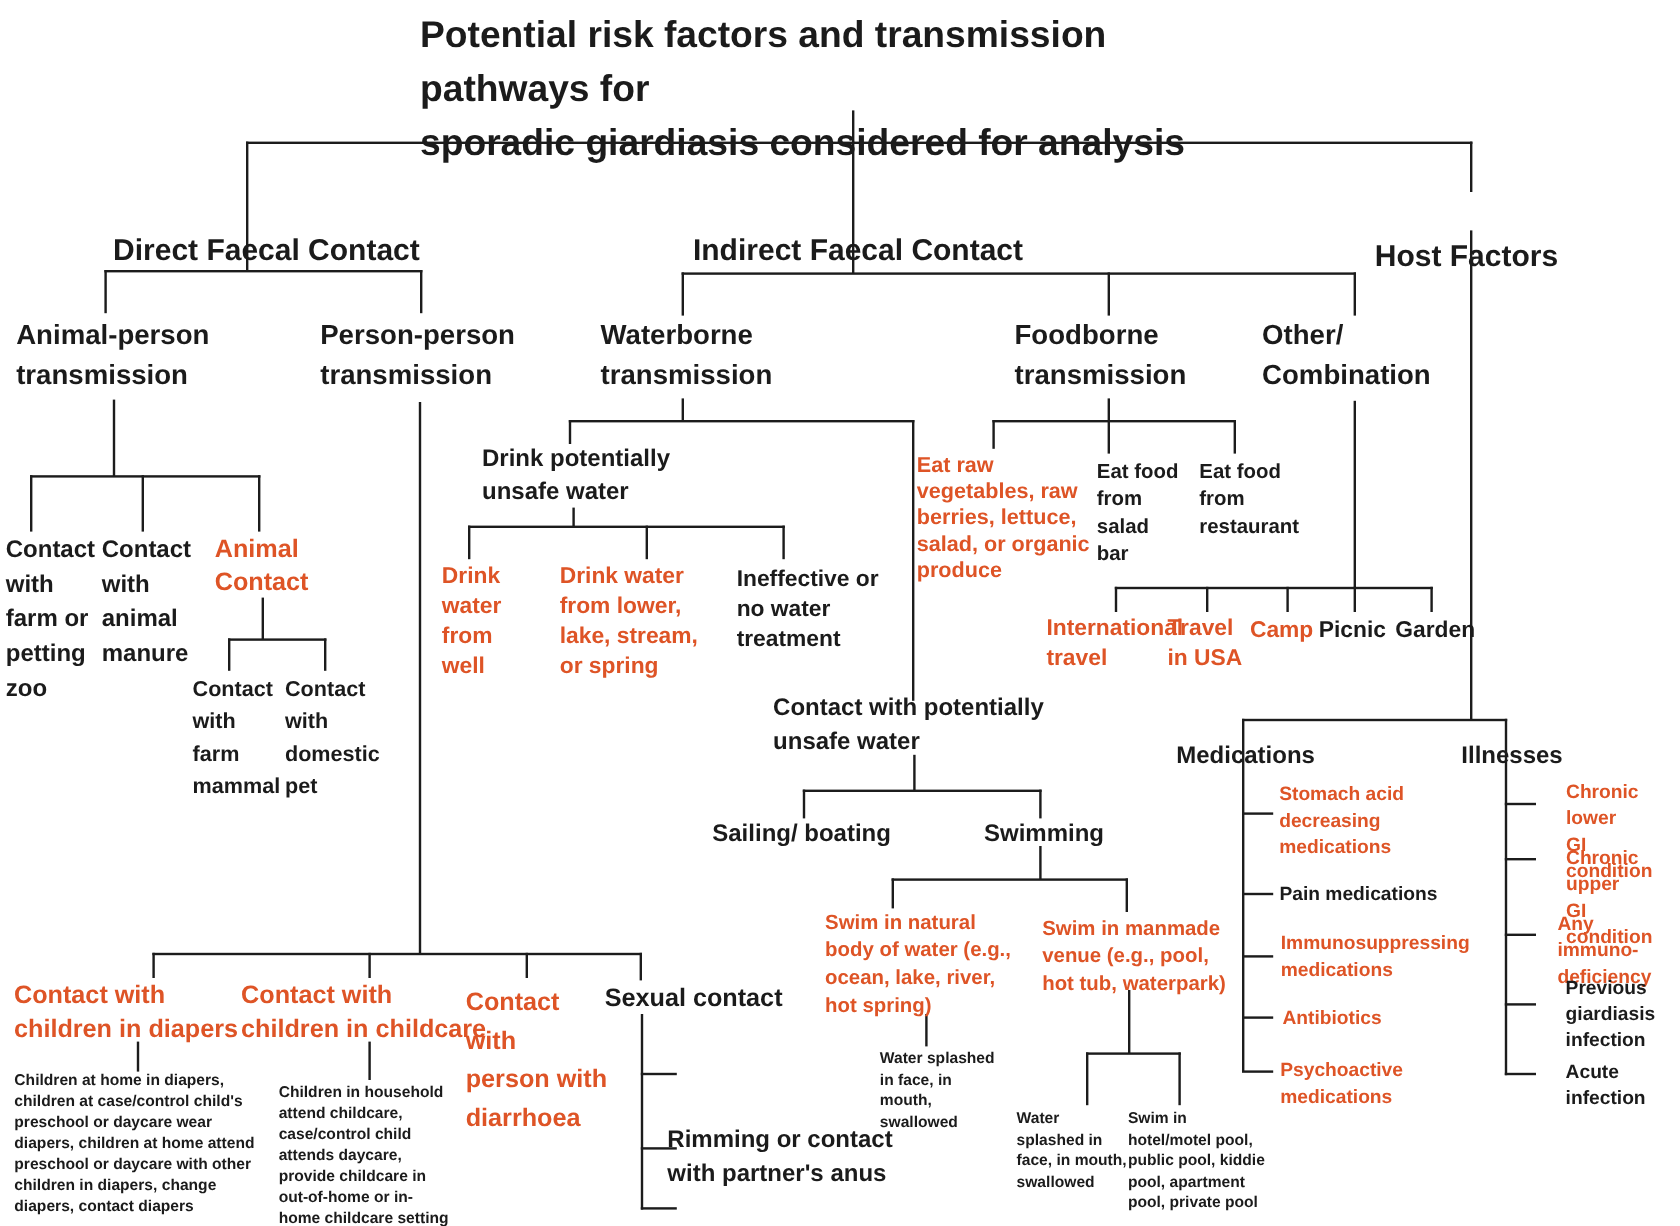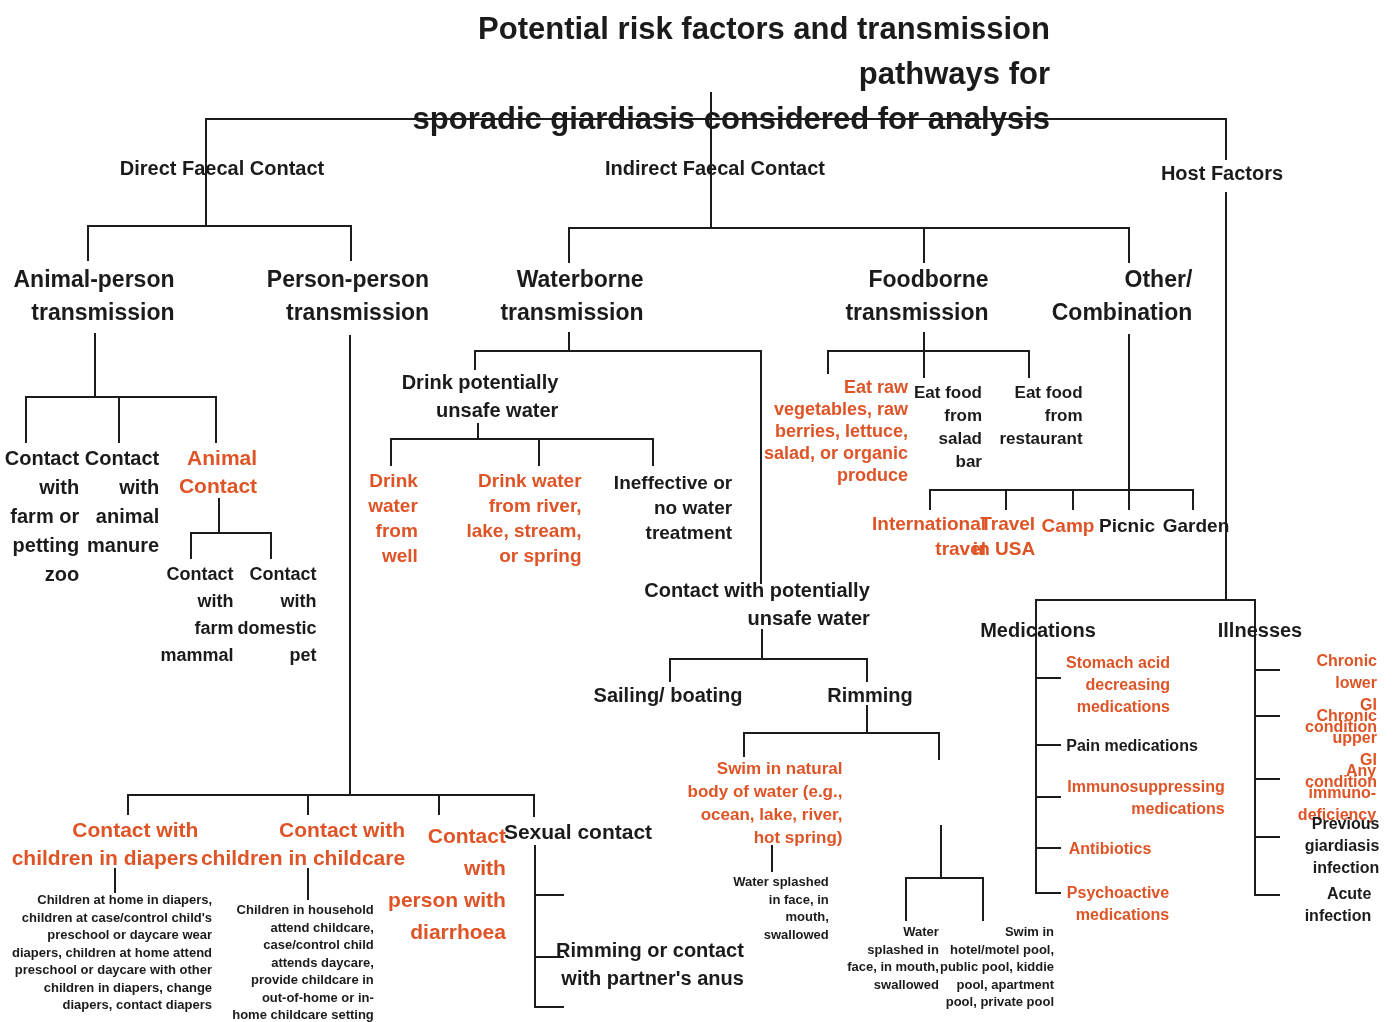--- a/index.html
+++ b/index.html
@@ -7,25 +7,25 @@
     position:relative;width:1400px;height:1022px;background:#ffffff;
     font-family:"Liberation Sans",sans-serif;font-weight:700;overflow:hidden;
   }
   
   .h,.v{position:absolute;background:#1c1c1c;}
   .h{height:2px;}
   .v{width:2px;}
   
   .lb{
     position:absolute;transform:translateX(-50%);
-    text-align:right;white-space:pre-line;color:#1b1b1b;
+    text-align:left;white-space:pre-line;color:#1b1b1b;
   }
   .org{color:#de5426;}
   .t-title{font-size:31px;line-height:45px;}
-  .t-l1{font-size:20px;line-height:30px;}
+  .t-l1{font-size:25px;line-height:30px;margin-top:41px;}
   .t-l2{font-size:23px;line-height:33px;}
   .t-l3{font-size:20px;line-height:29px;}
   .t-bl3{font-size:21px;line-height:28px;}
   .t-cwp{font-size:21px;line-height:32px;}
   .t-mam{font-size:18px;line-height:27px;}
   .t-l4{font-size:19px;line-height:25px;}
   .t-mid{font-size:20px;line-height:28px;}
   .t-l5{font-size:17px;line-height:23px;}
   .t-raw{font-size:18px;line-height:22px;}
   .t-l6{font-size:16px;line-height:22px;}
@@ -190,35 +190,38 @@
   <div class="lb t-mid" style="left:650px;top:936px">Rimming or contact
 with partner's anus</div>
 
   <div class="lb t-mid" style="left:480px;top:368px">Drink potentially
 unsafe water</div>
   <div class="lb t-l4 org" style="left:393px;top:468px">Drink
 water
 from
 well</div>
   <div class="lb t-l4 org" style="left:524px;top:468px">Drink water
-from river,
+from lower,
 lake, stream,
 or spring</div>
   <div class="lb t-l4" style="left:673px;top:470px">Ineffective or
 no water
 treatment</div>
 
   <div class="lb t-mid" style="left:757px;top:576px">Contact with potentially
 unsafe water</div>
   <div class="lb t-mid" style="left:668px;top:681px">Sailing/ boating</div>
-  <div class="lb t-mid" style="left:870px;top:681px">Rimming</div>
+  <div class="lb t-mid" style="left:870px;top:681px">Swimming</div>
   <div class="lb t-l5 org" style="left:765px;top:757px">Swim in natural
 body of water (e.g.,
 ocean, lake, river,
 hot spring)</div>
+  <div class="lb t-l5 org" style="left:945px;top:762px">Swim in manmade
+venue (e.g., pool,
+hot tub, waterpark)</div>
   <div class="lb t-sm" style="left:781px;top:873px">Water splashed
 in face, in
 mouth,
 swallowed</div>
   <div class="lb t-sm" style="left:893px;top:923px">Water
 splashed in
 face, in mouth,
 swallowed</div>
   <div class="lb t-sm" style="left:997px;top:923px">Swim in
 hotel/motel pool,

